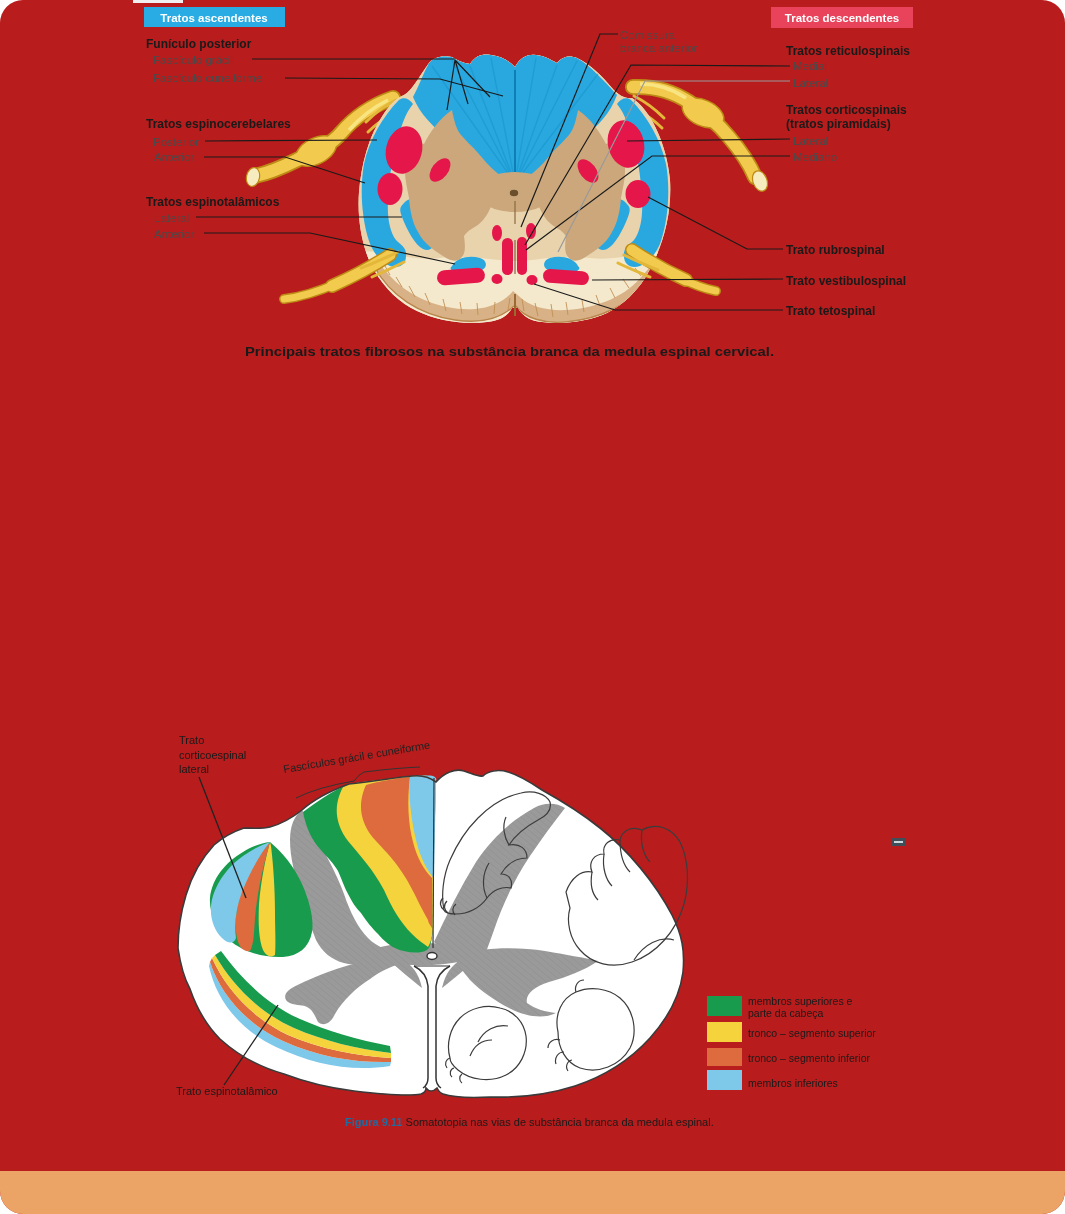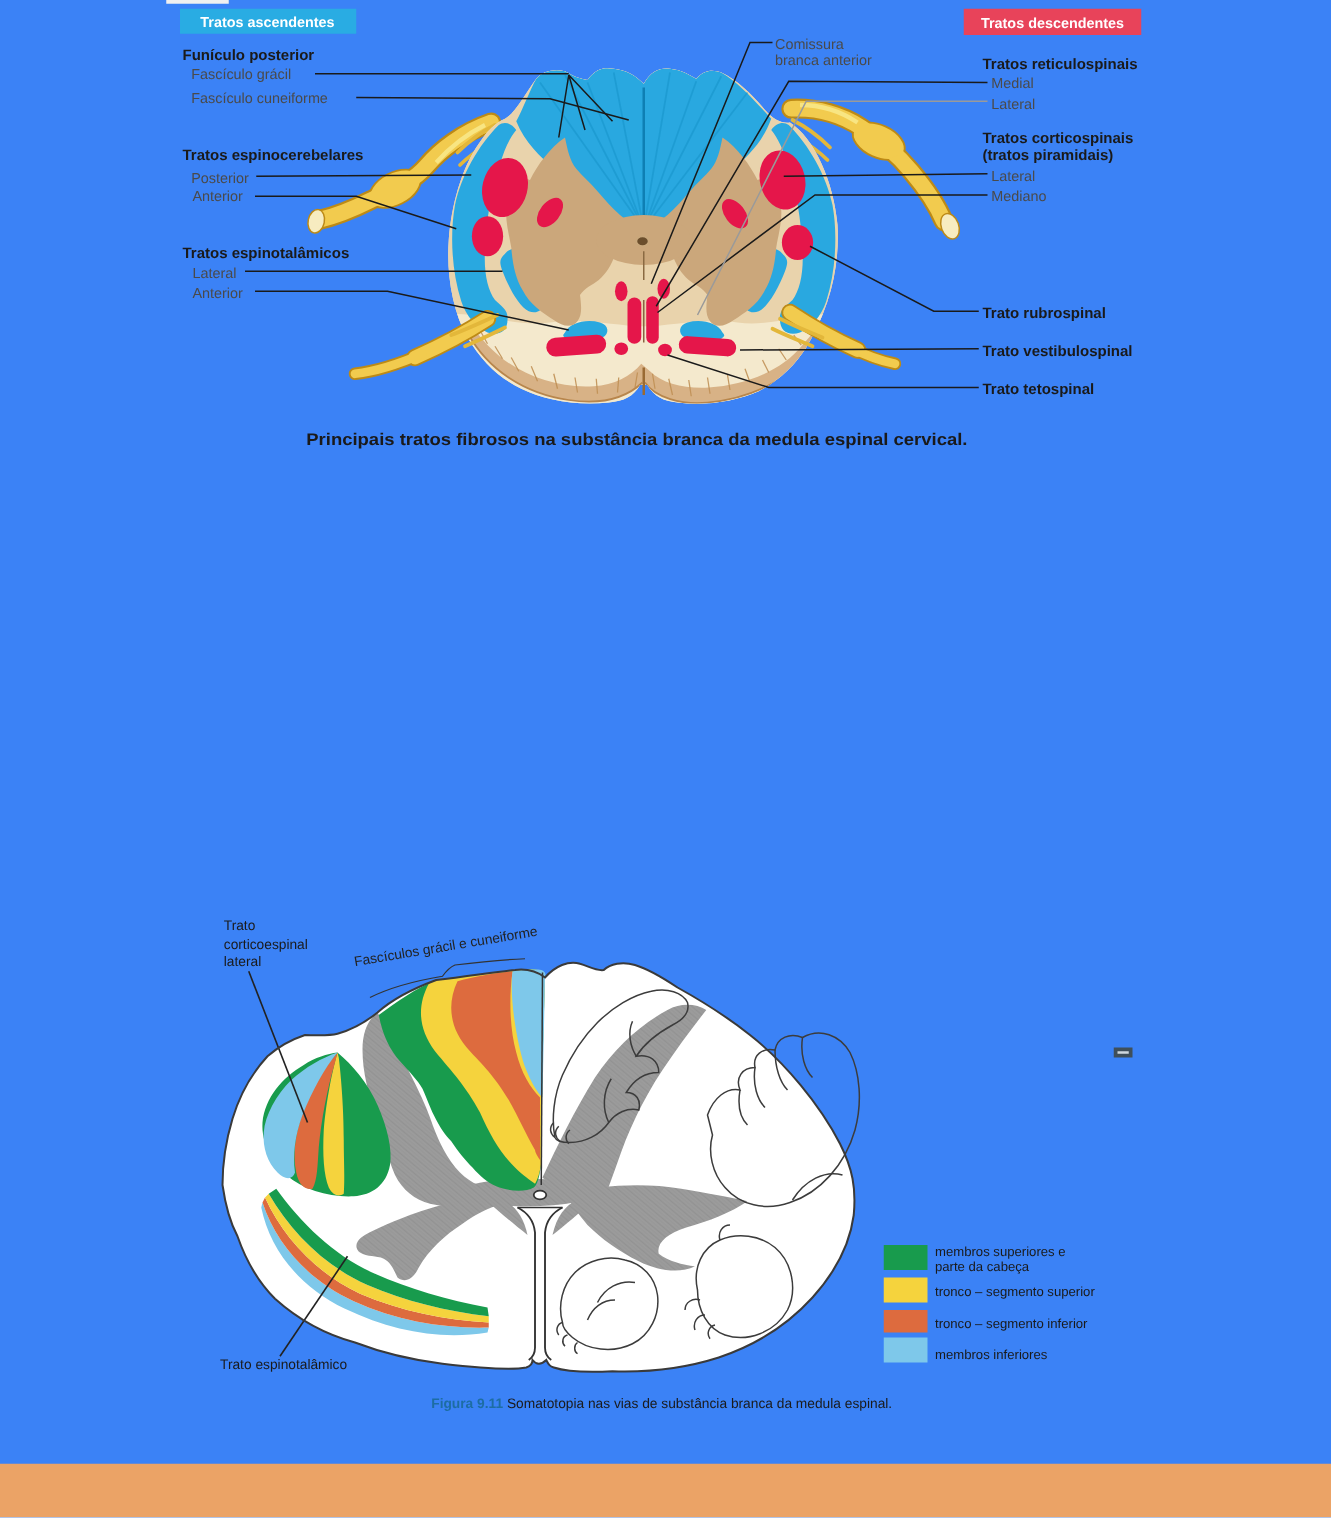--- a/index.html
+++ b/index.html
@@ -1,17 +1,17 @@
 <!DOCTYPE html>
 <html><head>
 <meta charset="utf-8">
 <style>
 html,body{margin:0;padding:0;background:#ffffff;}
-#page{position:relative;width:1065px;height:1214px;background:#3b82f6;overflow:hidden;
-font-family:"Liberation Sans", sans-serif;}
+#page{position:relative;width:1065px;height:1214px;background:#b91c1c;overflow:hidden;
+font-family:"Liberation Sans", sans-serif;border-radius:23px;}
 svg{display:block;}
 </style>
 </head>
 <body>
 <div id="page">
 <svg width="1065" height="1214" viewBox="0 0 1065 1214" xmlns="http://www.w3.org/2000/svg" xmlns:xlink="http://www.w3.org/1999/xlink">
 <defs>
 <pattern id="pgray" width="5" height="5" patternUnits="userSpaceOnUse" patternTransform="rotate(40)">
   <rect width="5" height="5" fill="#9c9c9c"></rect>
   <line x1="0" y1="1" x2="5" y2="1" stroke="#929292" stroke-width="1.1"></line>

